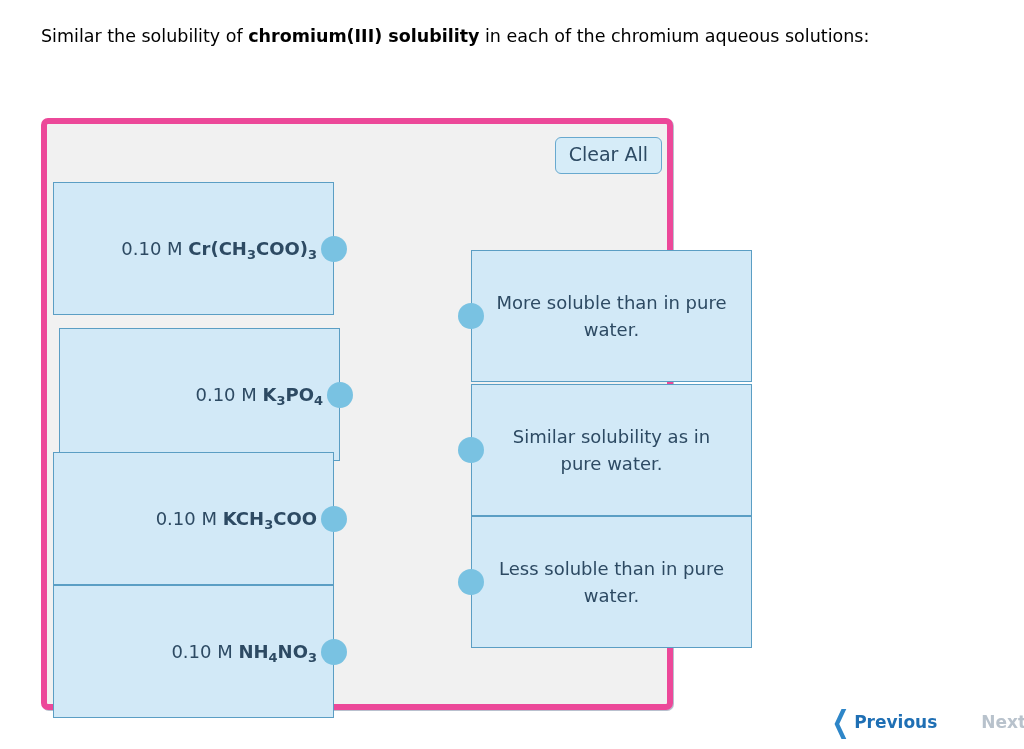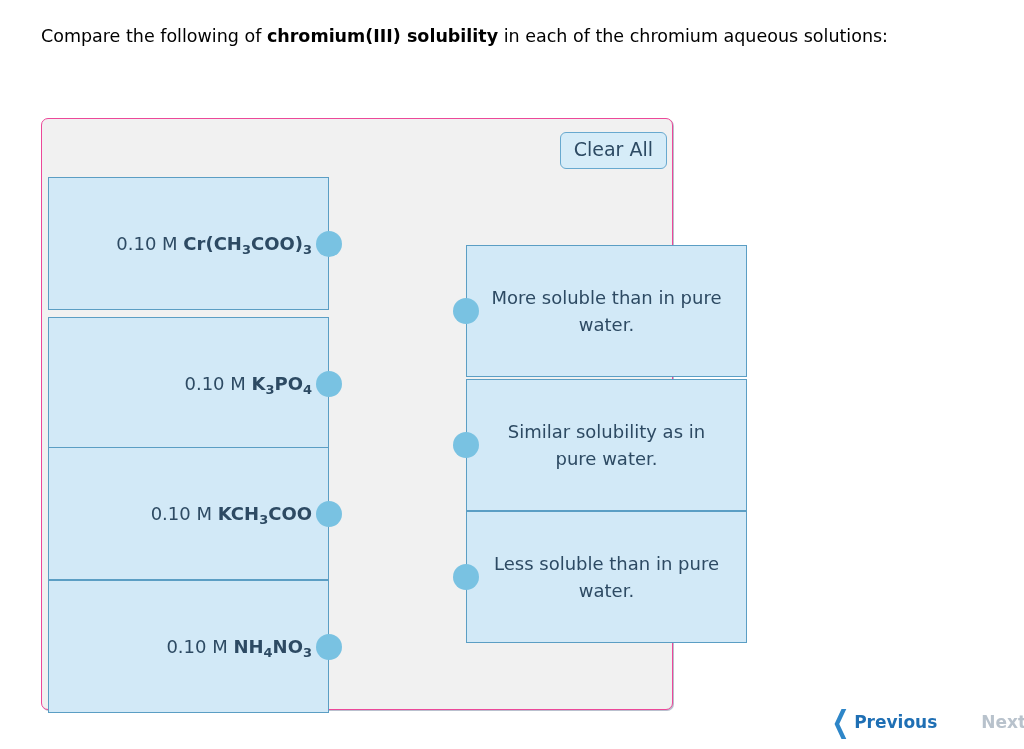--- a/index.html
+++ b/index.html
@@ -28,21 +28,21 @@
   #prompt b { font-weight: bold; }
 
   
   #activity-panel {
     position: absolute;
     left: 41px;
     top: 118px;
     width: 632px;
     height: 592px;
     background: #f1f1f1;
-    border: 1px solid #ec4899;
+    border: 6px solid #ec4899;
     border-radius: 7px;
     box-shadow: 1px 1px 0 0 #b9c0ce;
     box-sizing: border-box;
   }
 
   
   #clear-all-button {
     position: absolute;
     right: 5px;
     top: 13px;
@@ -137,33 +137,33 @@
     font-weight: bold;
     line-height: 1;
     display: inline-block;
   }
   .chev-left  { margin-right: 1px; transform: scaleX(0.72); }
 </style>
 </head>
 <body>
 
 <div id="prompt">
-  <span>Compare the following of </span><b>chromium(III) solubility</b><span> in each of the chromium aqueous solutions:</span>
+  <span>Similar the solubility of </span><b>chromium(III) solubility</b><span> in each of the chromium aqueous solutions:</span>
 </div>
 
 <div id="activity-panel">
 
   <button id="clear-all-button">Clear All</button>
 
   <div class="card source-card" style="top: 58px;">
     <span class="label"><span class="amt">0.10 M </span><span class="formula">Cr(CH<sub>3</sub>COO)<sub>3</sub></span></span>
     <span class="nub nub-right"></span>
   </div>
 
-  <div class="card source-card" style="top: 198px;">
+  <div class="card source-card" style="top: 204px; margin-left: 6px;">
     <span class="label"><span class="amt">0.10 M </span><span class="formula">K<sub>3</sub>PO<sub>4</sub></span></span>
     <span class="nub nub-right"></span>
   </div>
 
   <div class="card source-card" style="top: 328px;">
     <span class="label"><span class="amt">0.10 M </span><span class="formula">KCH<sub>3</sub>COO</span></span>
     <span class="nub nub-right"></span>
   </div>
 
   <div class="card source-card" style="top: 461px;">

